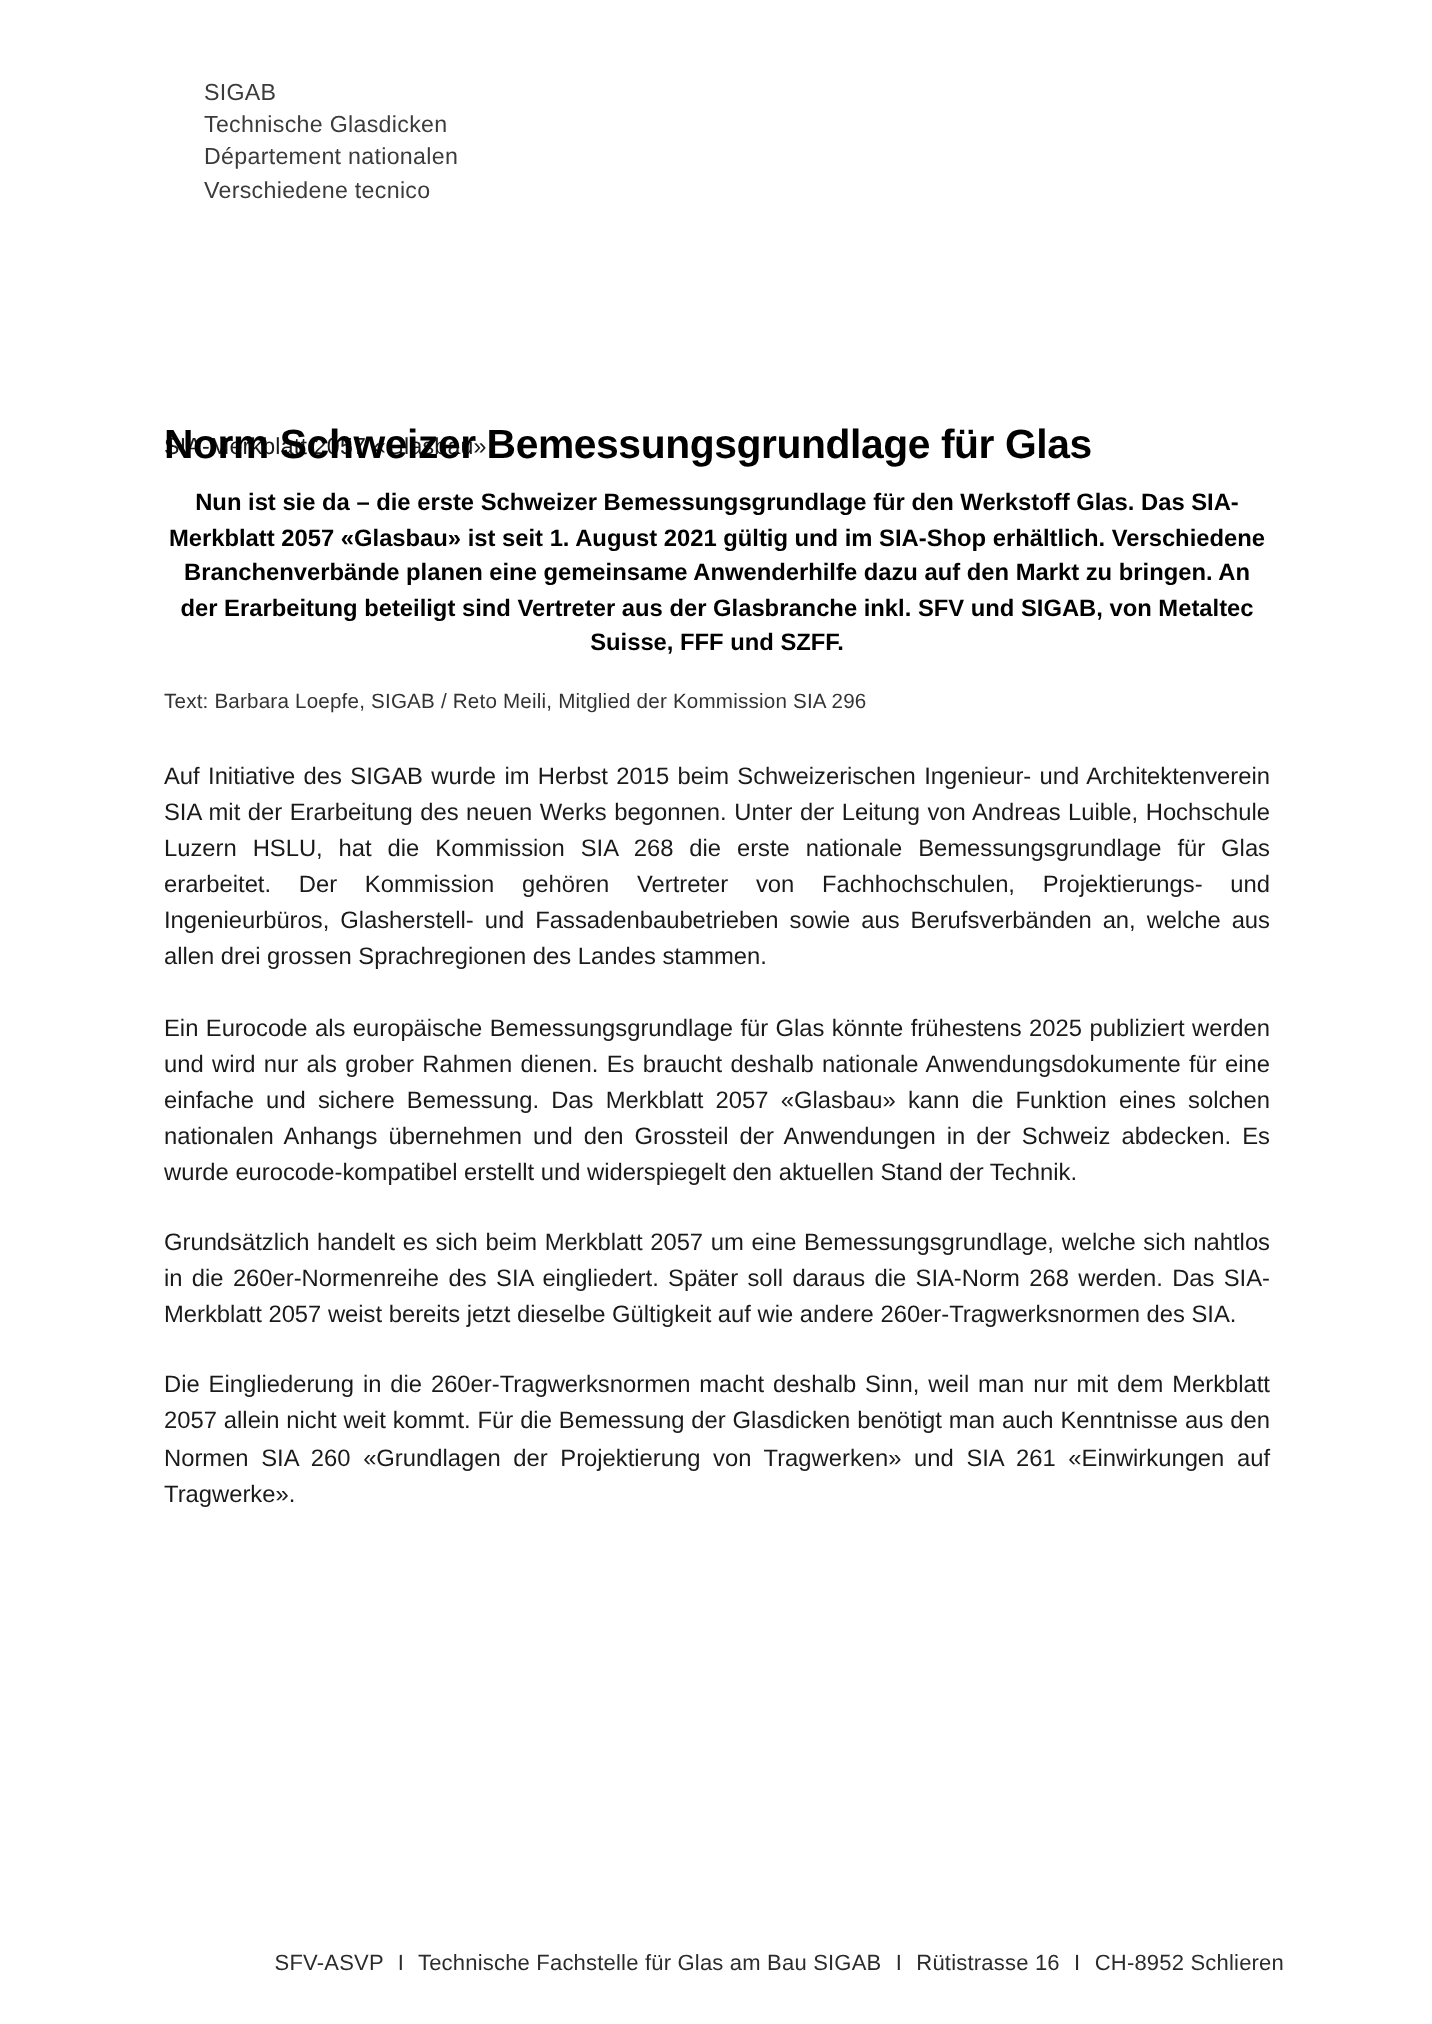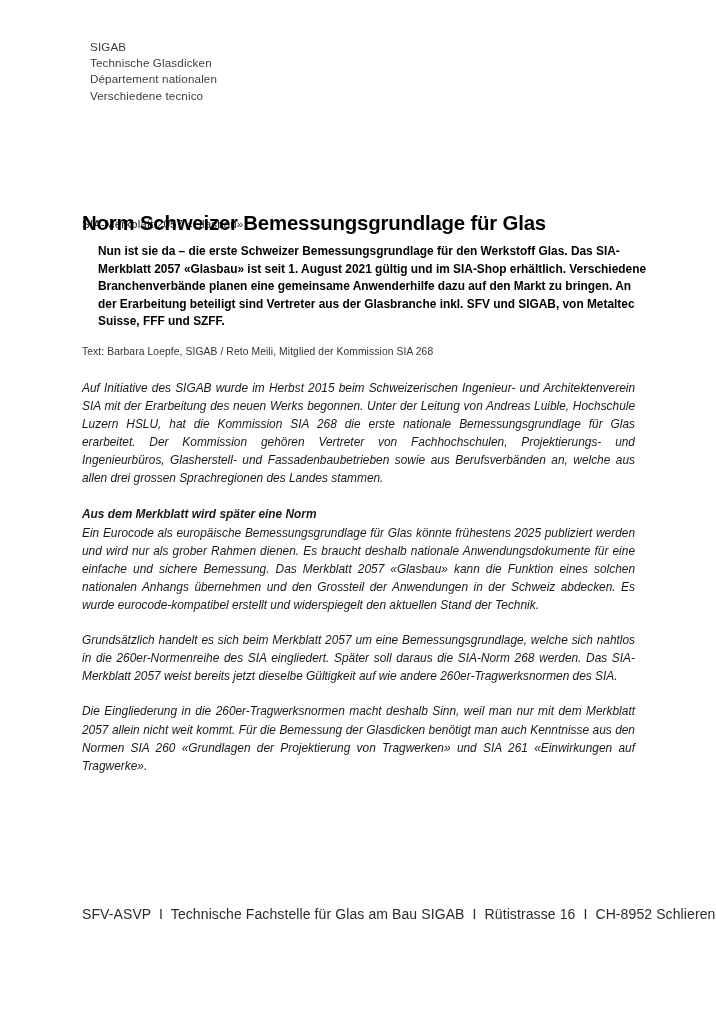--- a/index.html
+++ b/index.html
@@ -37,21 +37,21 @@
     width: 76px;
     height: 72px;
     flex: 0 0 76px;
   }
   .logo-mark svg {
     display: block;
     width: 76px;
     height: 72px;
   }
   .logo-text {
-    margin-left: 12px;
+    margin-left: 24px;
     padding-top: 3px;
     font-size: 11.6px;
     line-height: 16.2px;
     color: #3b3b3b;
     letter-spacing: 0.15px;
     white-space: nowrap;
   }
   .logo-text div {
     font-family: "Liberation Sans", sans-serif;
   }
@@ -80,23 +80,22 @@
 
   .lead {
     position: absolute;
     left: 82px;
     top: 243px;
     width: 553px;
     font-size: 11.9px;
     line-height: 17.6px;
     font-weight: bold;
     color: #000000;
-    text-align: left;
+    text-align: center;
     letter-spacing: 0.0px;
-    margin-left: 16px;
   }
 
   .byline {
     position: absolute;
     left: 82px;
     top: 345px;
     width: 553px;
     font-size: 10.3px;
     line-height: 14px;
     color: #333333;
@@ -111,41 +110,40 @@
   }
   .body-col p {
     margin: 0 0 17px 0;
     font-size: 11.9px;
     line-height: 18.1px;
     text-align: justify;
     color: #1a1a1a;
     letter-spacing: 0.0px;
     -webkit-hyphens: none;
     hyphens: none;
-    font-style: italic;
   }
   .body-col p.tight {
     margin-bottom: 0;
   }
   .subhead {
     margin: 0 0 1px 0 !important;
     font-weight: bold;
     text-align: left !important;
     font-size: 11.9px;
     line-height: 18.1px;
     color: #000000;
   }
 
   
   .footer {
     position: absolute;
     left: 82px;
-    top: 904px;
+    top: 972px;
     width: 560px;
-    font-size: 14px;
+    font-size: 11px;
     line-height: 21px;
     color: #2b2b2b;
     letter-spacing: 0.1px;
     text-align: right;
   }
   .footer .sep {
     display: inline-block;
     padding: 0 4px;
     color: #2b2b2b;
   }
@@ -165,25 +163,24 @@
       <div>Département nationalen</div>
       <div>Verschiedene tecnico</div>
     </div>
   </div>
 
   <div class="kicker">SIA-Merkblatt 2057 «Glasbau»</div>
   <h1 class="headline">Norm Schweizer Bemessungsgrundlage für Glas</h1>
 
   <div class="lead">Nun ist sie da – die erste Schweizer Bemessungsgrundlage für den Werkstoff Glas. Das SIA-Merkblatt 2057 «Glasbau» ist seit 1. August 2021 gültig und im SIA-Shop erhältlich. Verschiedene Branchenverbände planen eine gemeinsame Anwenderhilfe dazu auf den Markt zu bringen. An der Erarbeitung beteiligt sind Vertreter aus der Glasbranche inkl. SFV und SIGAB, von Metaltec Suisse, FFF und SZFF.</div>
 
-  <div class="byline">Text: Barbara Loepfe, SIGAB / Reto Meili, Mitglied der Kommission SIA 268</div>
+  <div class="byline">Text: Barbara Loepfe, SIGAB / Reto Meili, Mitglied der Kommission SIA 296</div>
 
   <div class="body-col">
     <p>Auf Initiative des SIGAB wurde im Herbst 2015 beim Schweizerischen Ingenieur- und Architektenverein SIA mit der Erarbeitung des neuen Werks begonnen. Unter der Leitung von Andreas Luible, Hochschule Luzern HSLU, hat die Kommission SIA 268 die erste nationale Bemessungsgrundlage für Glas erarbeitet. Der Kommission gehören Vertreter von Fachhochschulen, Projektierungs- und Ingenieurbüros, Glasherstell- und Fassadenbaubetrieben sowie aus Berufsverbänden an, welche aus allen drei grossen Sprachregionen des Landes stammen.</p>
-    <p class="subhead">Aus dem Merkblatt wird später eine Norm</p>
     <p>Ein Eurocode als europäische Bemessungsgrundlage für Glas könnte frühestens 2025 publiziert werden und wird nur als grober Rahmen dienen. Es braucht deshalb nationale Anwendungsdokumente für eine einfache und sichere Bemessung. Das Merkblatt 2057 «Glasbau» kann die Funktion eines solchen nationalen Anhangs übernehmen und den Grossteil der Anwendungen in der Schweiz abdecken. Es wurde eurocode-kompatibel erstellt und widerspiegelt den aktuellen Stand der Technik.</p>
     <p>Grundsätzlich handelt es sich beim Merkblatt 2057 um eine Bemessungsgrundlage, welche sich nahtlos in die 260er-Normenreihe des SIA eingliedert. Später soll daraus die SIA-Norm 268 werden. Das SIA-Merkblatt 2057 weist bereits jetzt dieselbe Gültigkeit auf wie andere 260er-Tragwerksnormen des SIA.</p>
     <p class="tight">Die Eingliederung in die 260er-Tragwerksnormen macht deshalb Sinn, weil man nur mit dem Merkblatt 2057 allein nicht weit kommt. Für die Bemessung der Glasdicken benötigt man auch Kenntnisse aus den Normen SIA 260 «Grundlagen der Projektierung von Tragwerken» und SIA 261 «Einwirkungen auf Tragwerke».</p>
   </div>
 
   <div class="footer">
     <div class="footer-line">
       <span>SFV-ASVP</span>
       <span class="sep">I</span>
       <span>Technische Fachstelle für Glas am Bau SIGAB</span>

